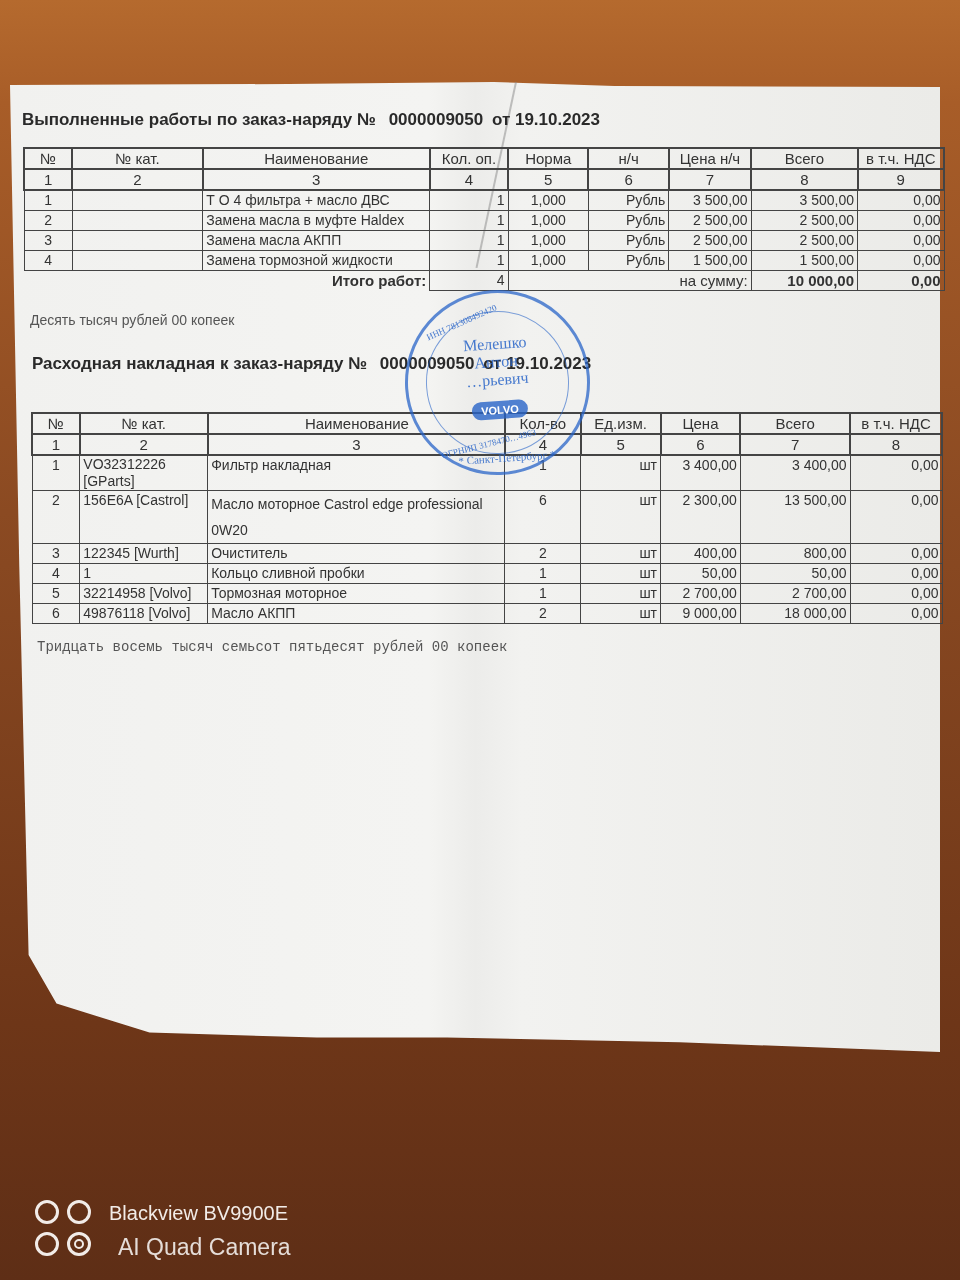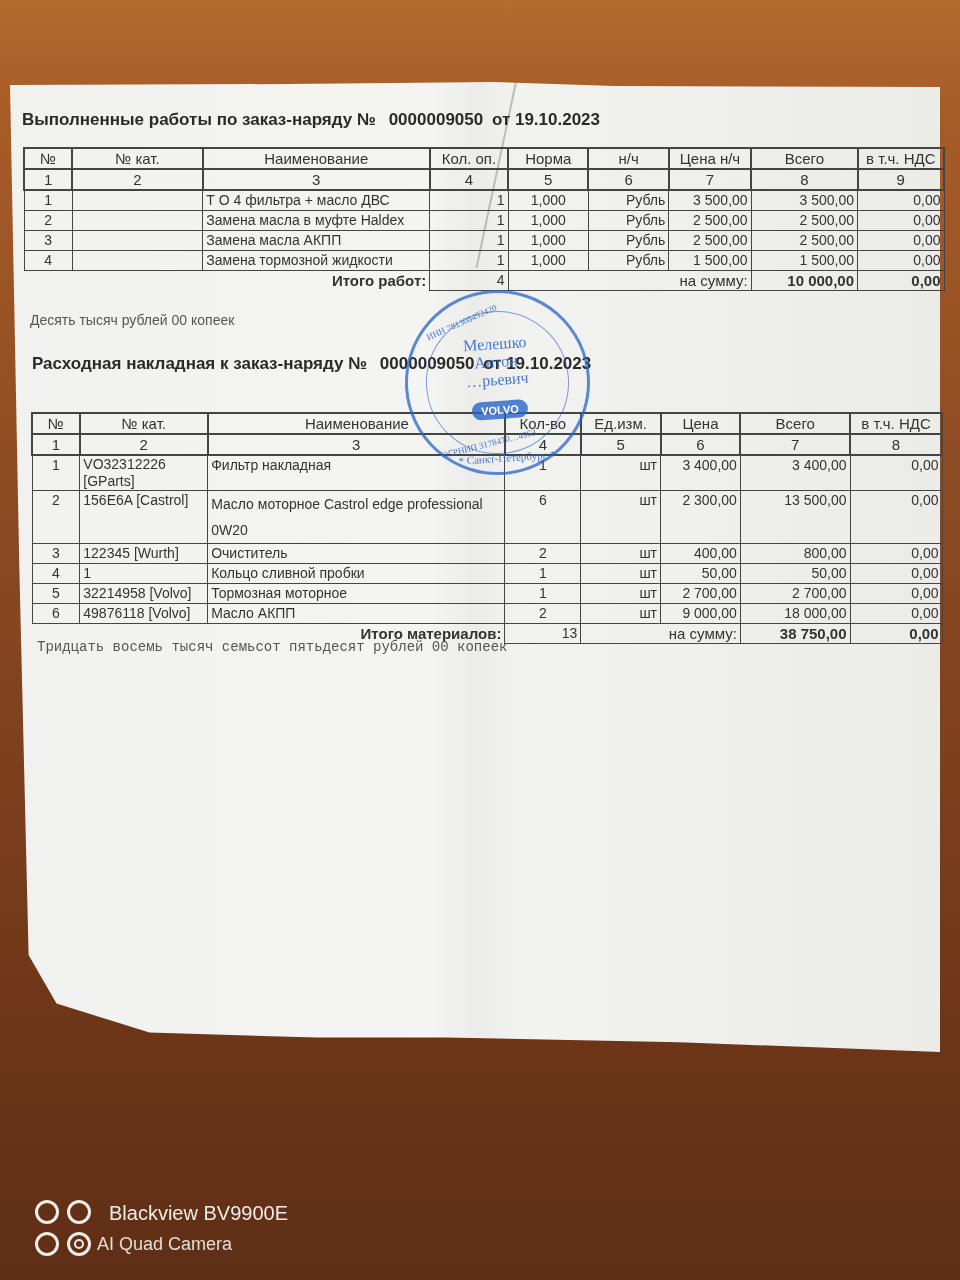--- a/index.html
+++ b/index.html
@@ -41,21 +41,21 @@
   .stamp .inner { position: absolute; left: 18px; top: 18px; right: 18px; bottom: 18px; border-radius: 50%; border: 1px solid rgba(40,100,200,.6); }
   .stamp .name { position: absolute; top: 42px; left: 0; right: 0; font-size: 16px; line-height: 18px; }
   .stamp .inn { position: absolute; top: 22px; left: 20px; font-size: 9px; transform: rotate(-20deg); }
   .stamp .ogrn { position: absolute; bottom: 24px; left: 28px; font-size: 9px; transform: rotate(-10deg); }
   .stamp .city { position: absolute; bottom: 8px; left: 45px; font-size: 11px; }
   .stamp .logo { position: absolute; top: 108px; left: 62px; width: 56px; height: 18px; border-radius: 9px; background: rgba(40,100,200,.8); color: #fff; font-size: 11px; line-height: 18px; font-family: "Liberation Sans", sans-serif; font-weight: bold; }
   .watermark { position: absolute; left: 35px; top: 1200px; color: #f2ece8; }
   .wm-icons { position: absolute; left: 0; top: 0; width: 60px; height: 60px; }
   .wm-icon { position: absolute; width: 24px; height: 24px; border: 3px solid #f2ece8; border-radius: 50%; box-sizing: border-box; }
   .wm-line1 { position: absolute; left: 74px; top: 2px; font-size: 20px; white-space: nowrap; }
-  .wm-line2 { position: absolute; left: 62px; top: 34px; font-size: 18px; white-space: nowrap; color: #e5ddd8; }
+  .wm-line2 { position: absolute; left: 83px; top: 34px; font-size: 23px; white-space: nowrap; color: #e5ddd8; }
 </style>
 </head>
 <body>
 
 <div class="paper"></div>
 <div class="tear"></div>
 
 <div class="title" style="left:22px; top:110px;">
   <span>Выполненные работы по заказ-наряду №</span>
   <span class="num">0000009050</span>
@@ -246,29 +246,20 @@
   <tr>
     <td class="c">6</td>
     <td class="l">49876118 [Volvo]</td>
     <td class="l">Масло АКПП</td>
     <td class="c">2</td>
     <td class="r">шт</td>
     <td class="r">9 000,00</td>
     <td class="r">18 000,00</td>
     <td class="r">0,00</td>
   </tr>
-  <tr>
-    <td class="noborder"></td>
-        <td class="noborder"></td>
-    <td class="r noborder bold">Итого материалов:</td>
-    <td class="r">13</td>
-    <td colspan="2" class="r" style="font-size:15px;">на сумму:</td>
-    <td class="r bold">38 750,00</td>
-    <td class="r bold">0,00</td>
-  </tr>
 </tbody>
   </table>
 
 <div class="words" style="left:37px; top:639px;font-family:Liberation Mono, monospace;">Тридцать восемь тысяч семьсот пятьдесят рублей 00 копеек</div>
 
 <div class="stamp">
   <div class="inner"></div>
   <div class="inn">ИНН 781308492420</div>
   <div class="name">
     <div>Мелешко</div>

